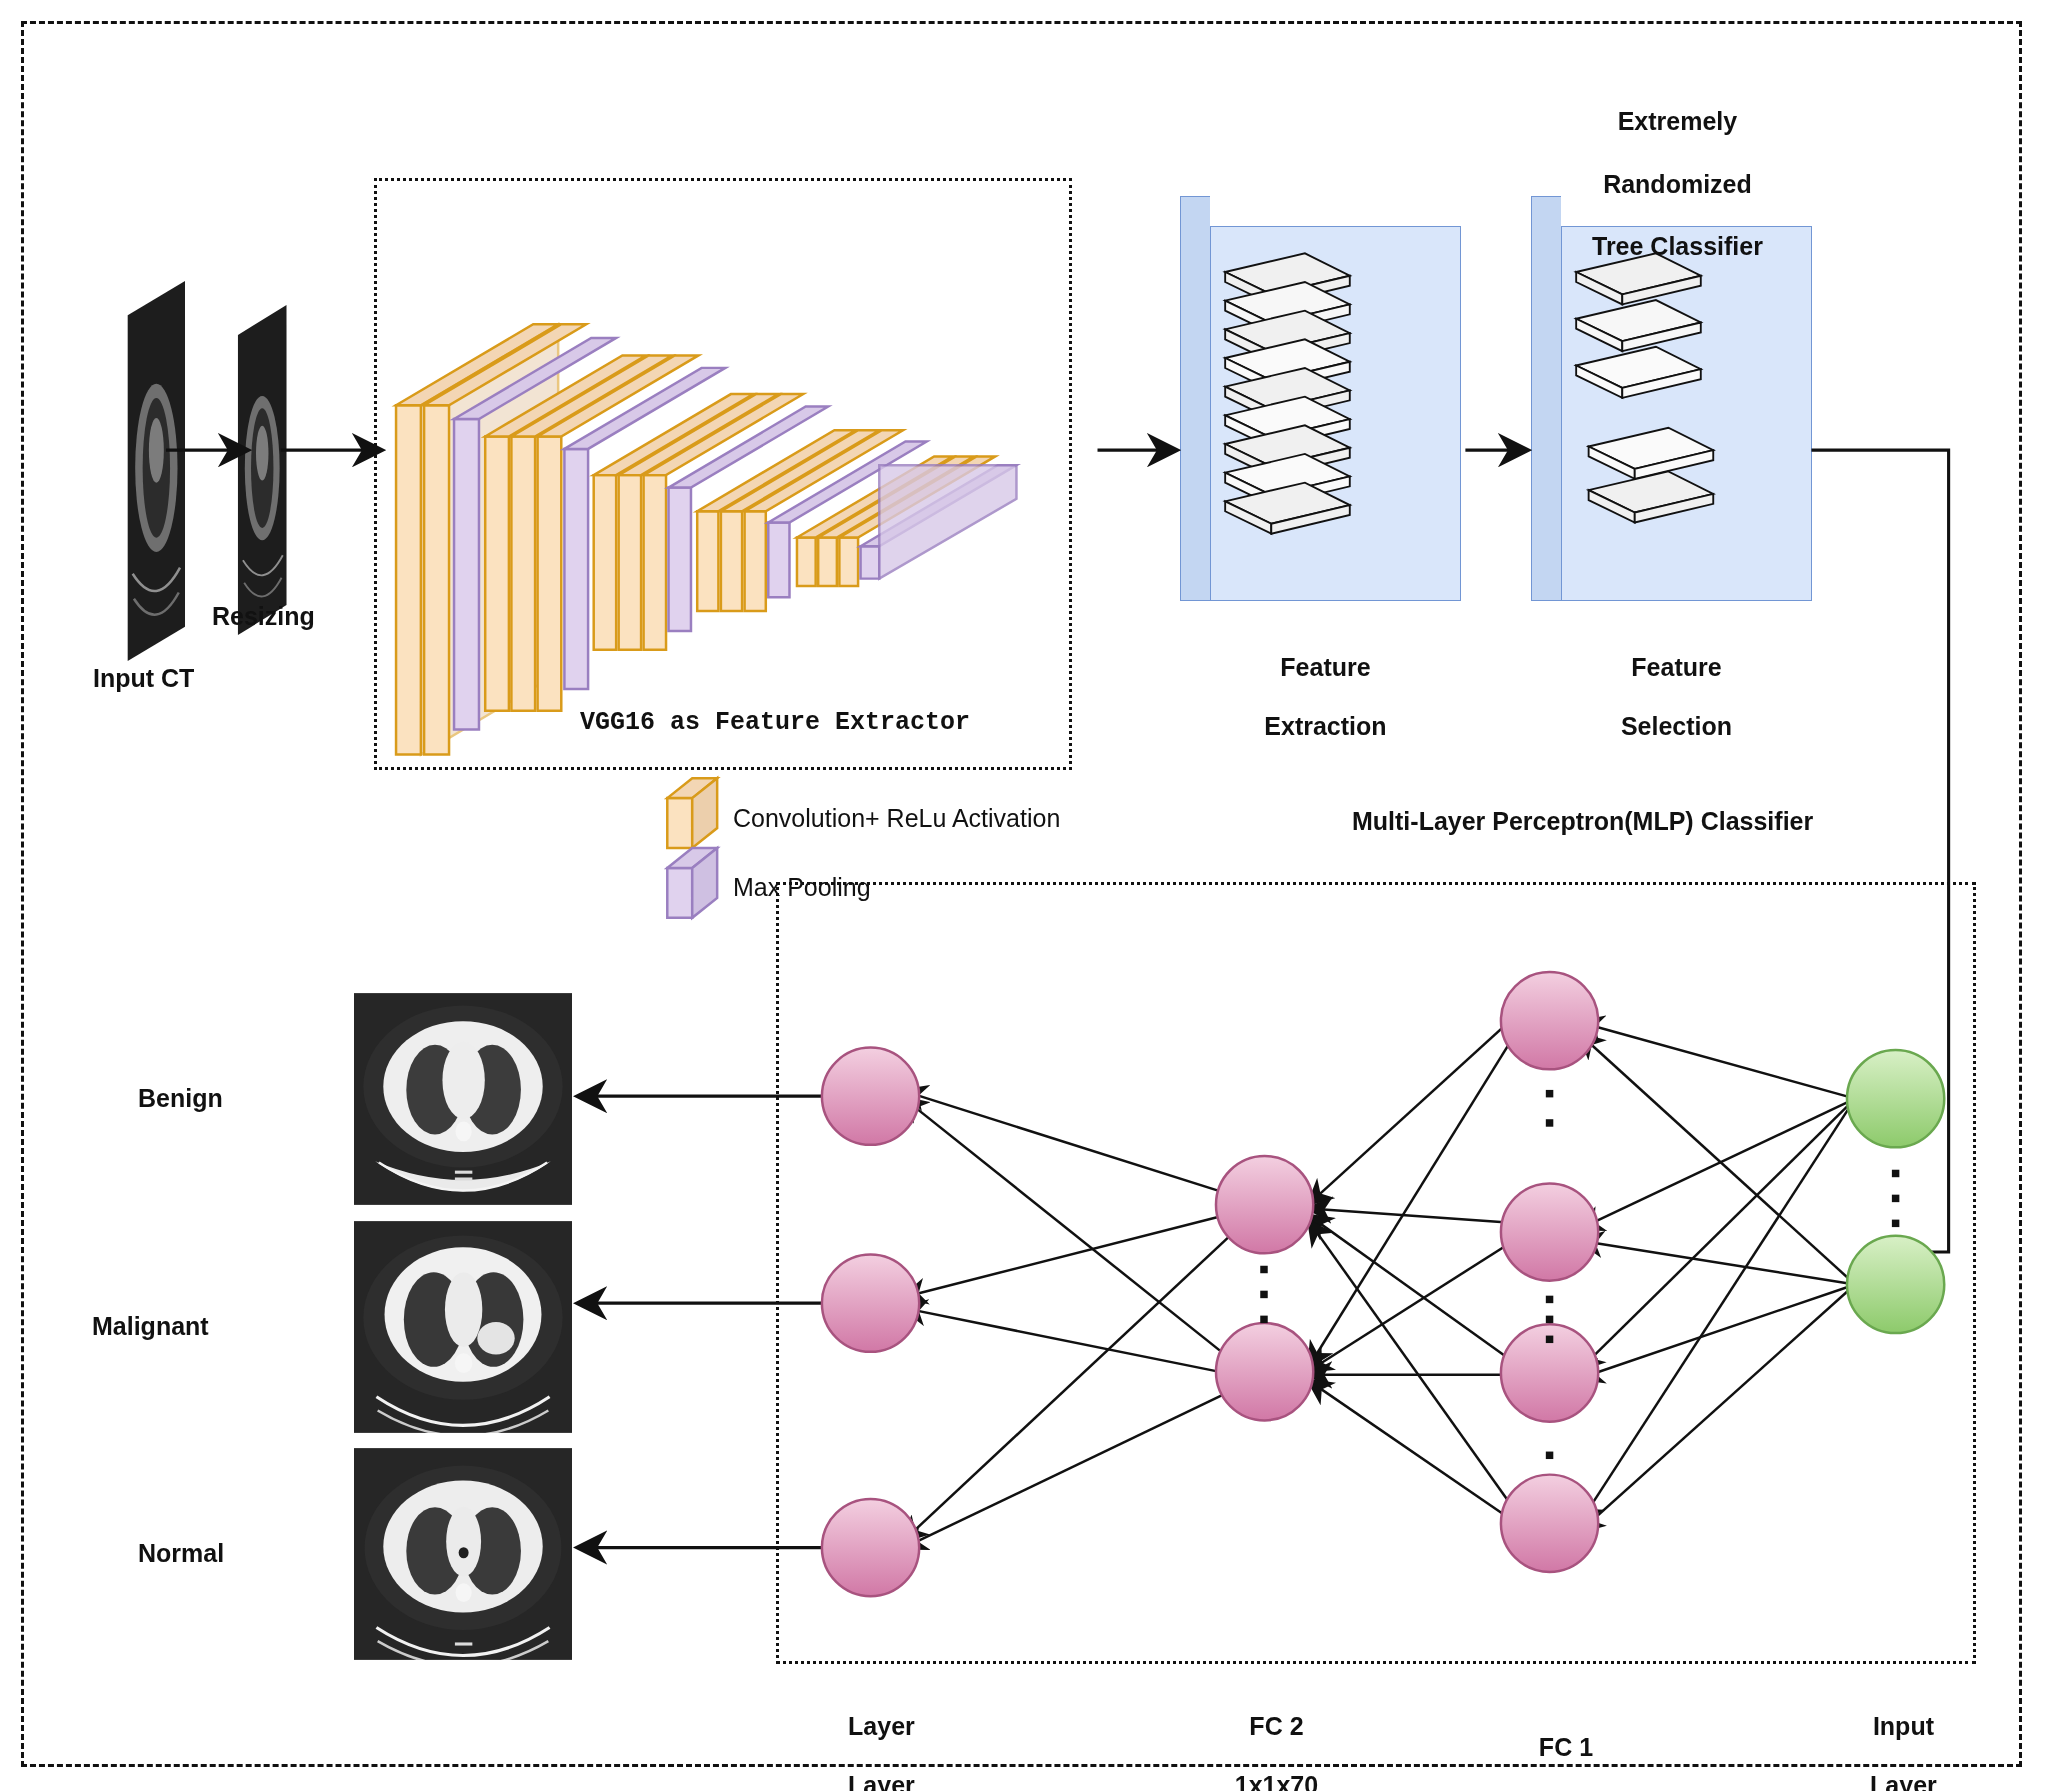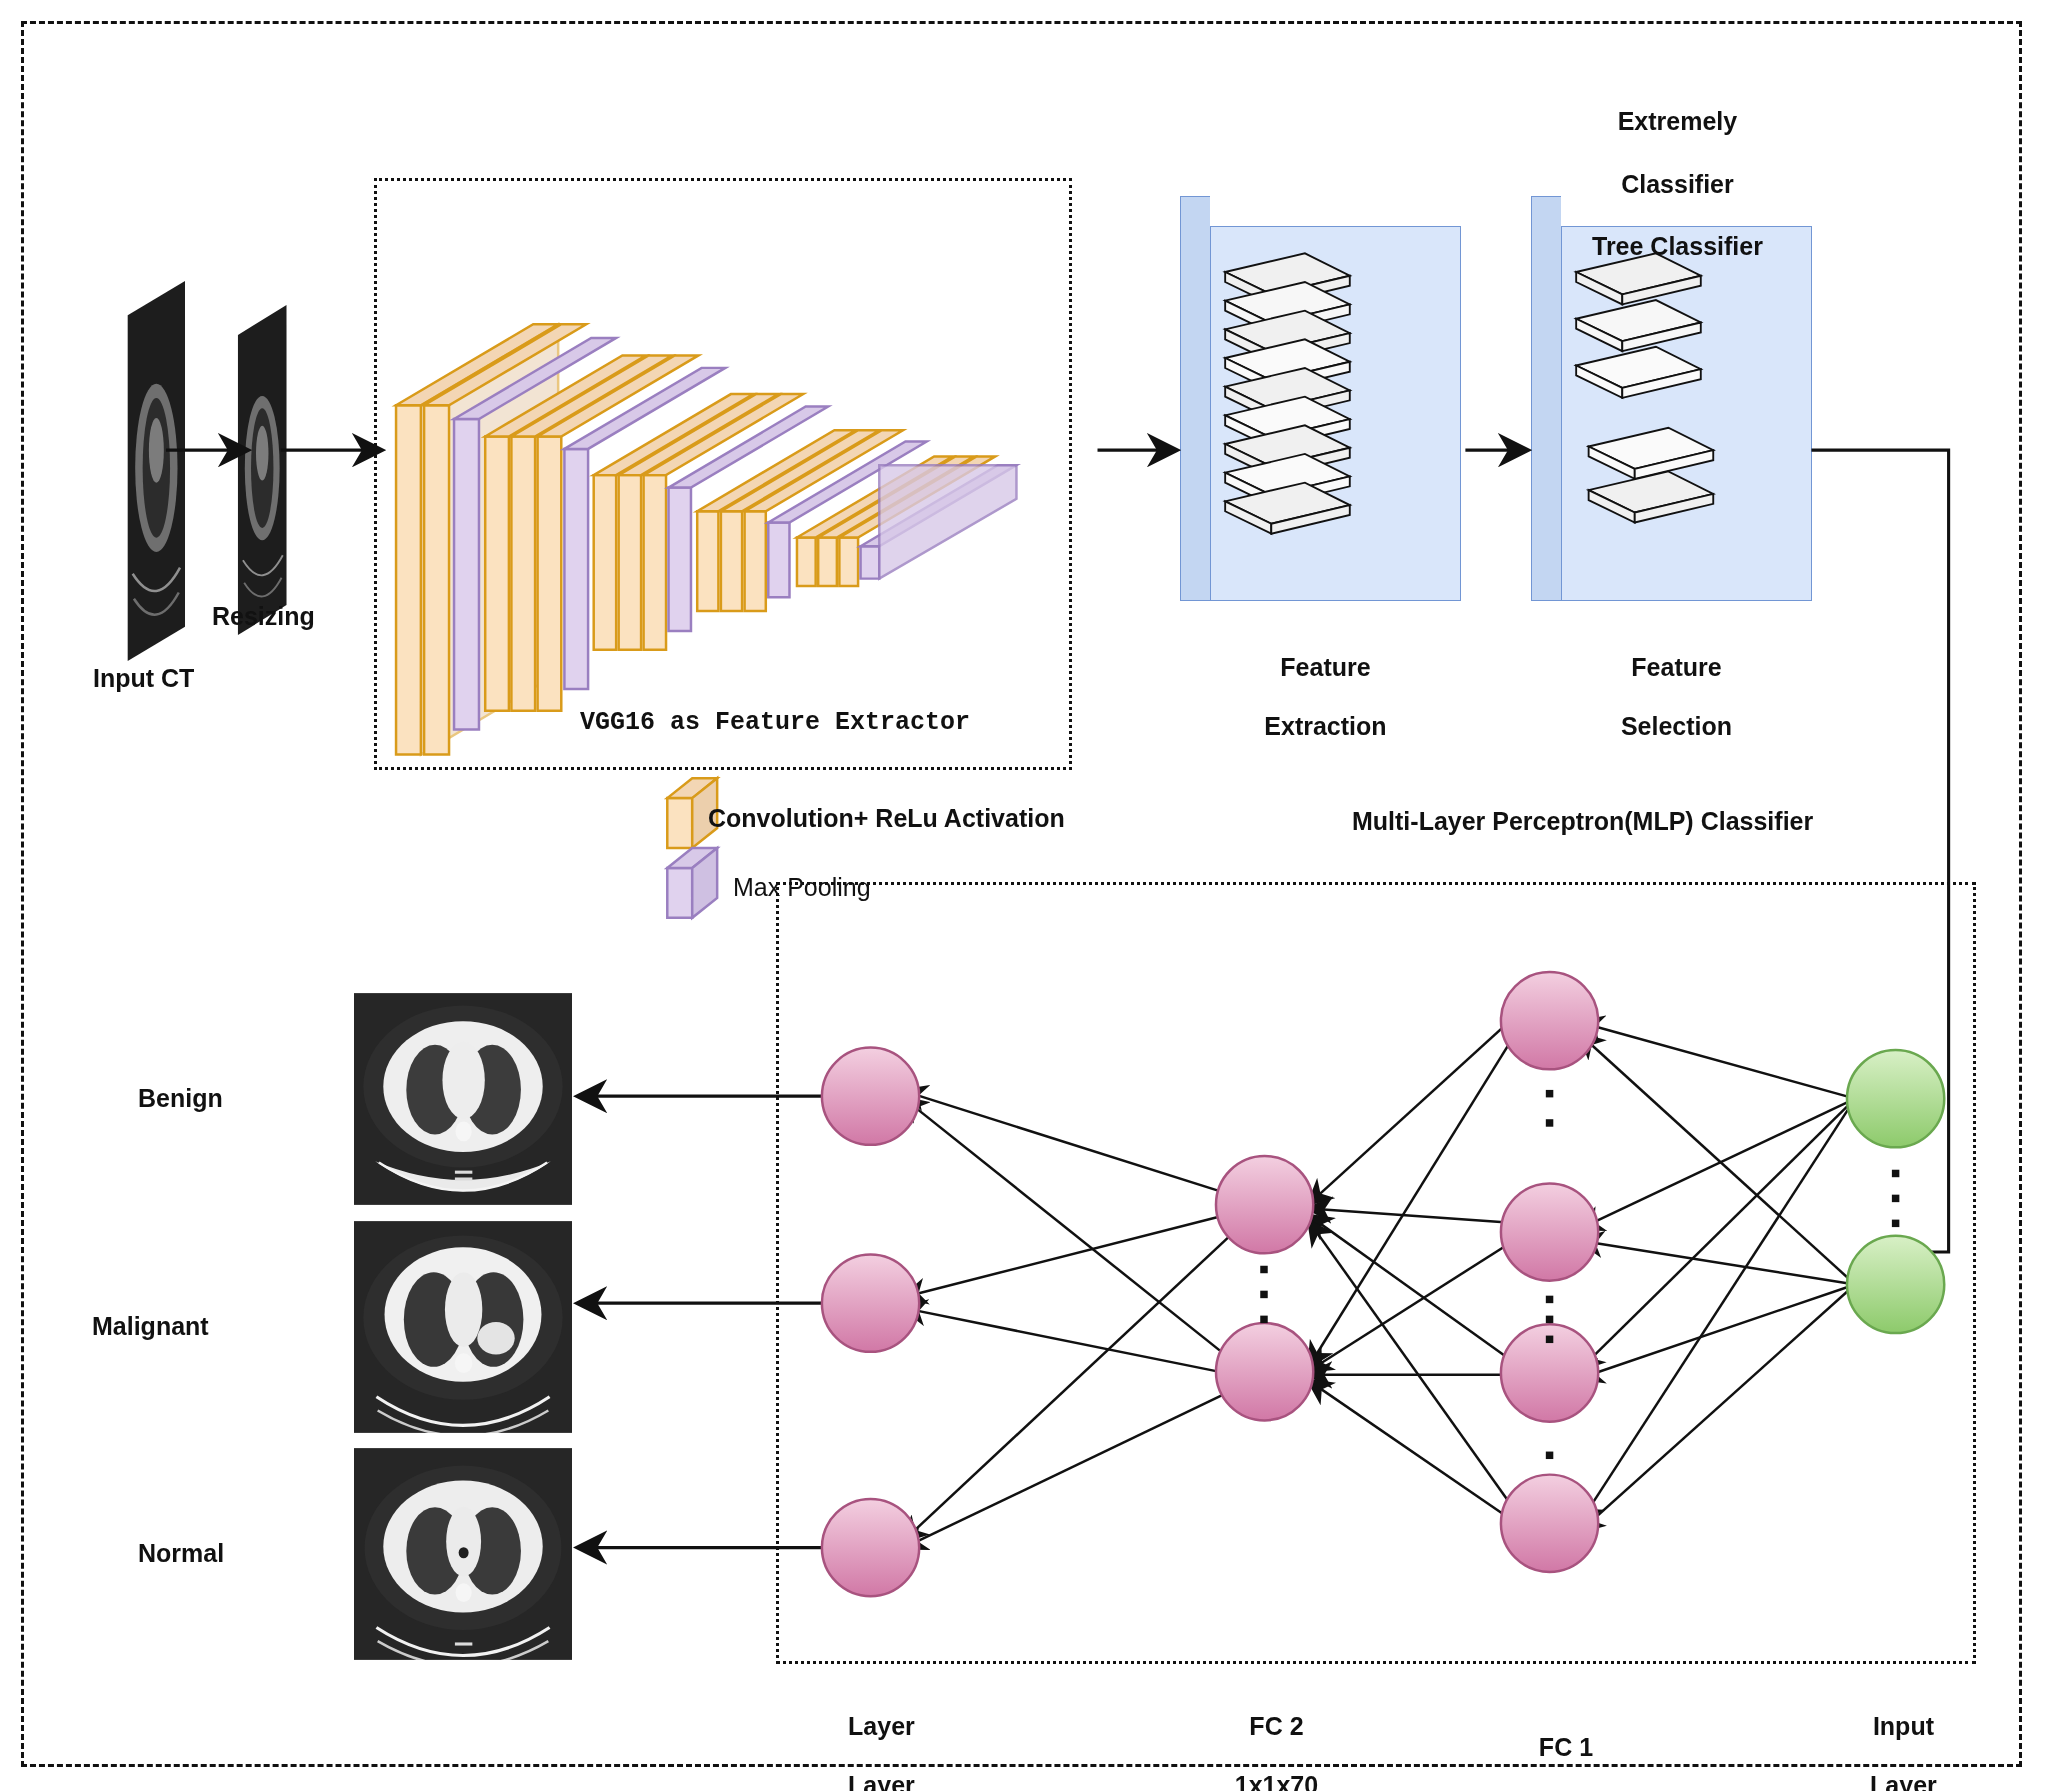--- a/index.html
+++ b/index.html
@@ -209,35 +209,35 @@
     </g>
   </svg>
 </div>
 <div class="lbl t-big" style="left:1576px;top:623px;text-align:center;width:187px;">
   <span>Feature</span><br>
   <span>Selection</span>
 </div>
 
 <div class="lbl t-big" style="left:1527px;top:75px;text-align:center;width:287px;line-height:1.25;">
   <span>Extremely</span><br>
-  <span>Classifier</span><br>
+  <span>Randomized</span><br>
   <span>Tree Classifier</span>
 </div>
 
 <svg class="layer" viewBox="0 0 3281 2874" width="2046" height="1792">
 
   <polygon points="1070,1280 1110,1280 1110,1360 1070,1360" fill="#fbe2c0" stroke="#d99b1a" stroke-width="4"></polygon>
   <polygon points="1070,1280 1110,1248 1150,1248 1110,1280" fill="#f3d6b4" stroke="#d99b1a" stroke-width="4"></polygon>
   <polygon points="1110,1280 1150,1248 1150,1328 1110,1360" fill="#eccfac" stroke="#d99b1a" stroke-width="4"></polygon>
 
   <polygon points="1070,1392 1110,1392 1110,1472 1070,1472" fill="#e0d2ee" stroke="#9a7fc0" stroke-width="4"></polygon>
   <polygon points="1070,1392 1110,1360 1150,1360 1110,1392" fill="#d8c9e8" stroke="#9a7fc0" stroke-width="4"></polygon>
   <polygon points="1110,1392 1150,1360 1150,1440 1110,1472" fill="#cfc0e2" stroke="#9a7fc0" stroke-width="4"></polygon>
 </svg>
-<div class="lbl t-big" style="left:708px;top:804px;font-weight:bold;">Convolution+ ReLu Activation</div>
+<div class="lbl t-big" style="left:733px;top:804px;font-weight:normal;">Convolution+ ReLu Activation</div>
 <div class="lbl t-big" style="left:733px;top:873px;font-weight:normal;">Max Pooling</div>
 
 <div class="lbl t-big" style="left:1352px;top:807px;">Multi-Layer Perceptron(MLP) Classifier</div>
 
 <div class="abs" style="left:354px;top:993px;width:218px;height:212px;">
   <svg width="218" height="212" style="display:block" viewBox="0 0 350 340">
     <rect width="350" height="340" fill="#262626"></rect>
     <ellipse cx="175" cy="150" rx="160" ry="130" fill="#2e2e2e"></ellipse>
     <ellipse cx="175" cy="150" rx="128" ry="105" fill="#eeeeee"></ellipse>
     <ellipse cx="130" cy="155" rx="46" ry="72" fill="#3c3c3c"></ellipse>

